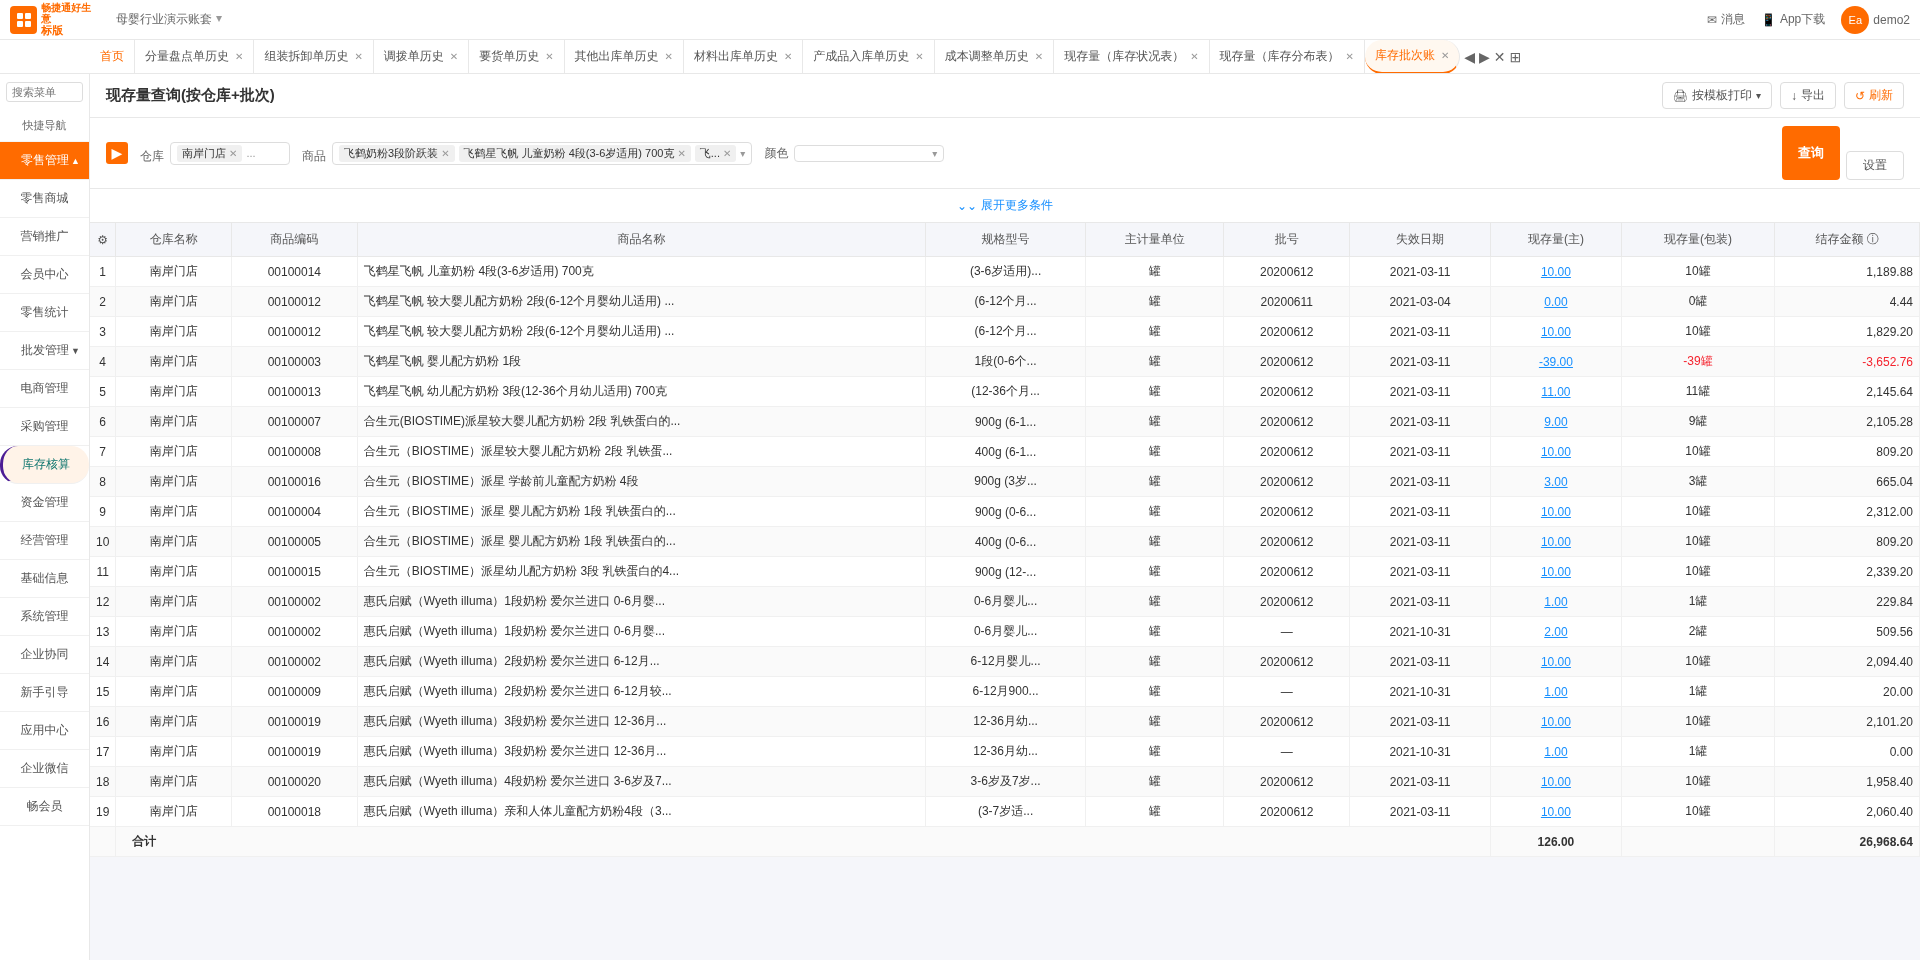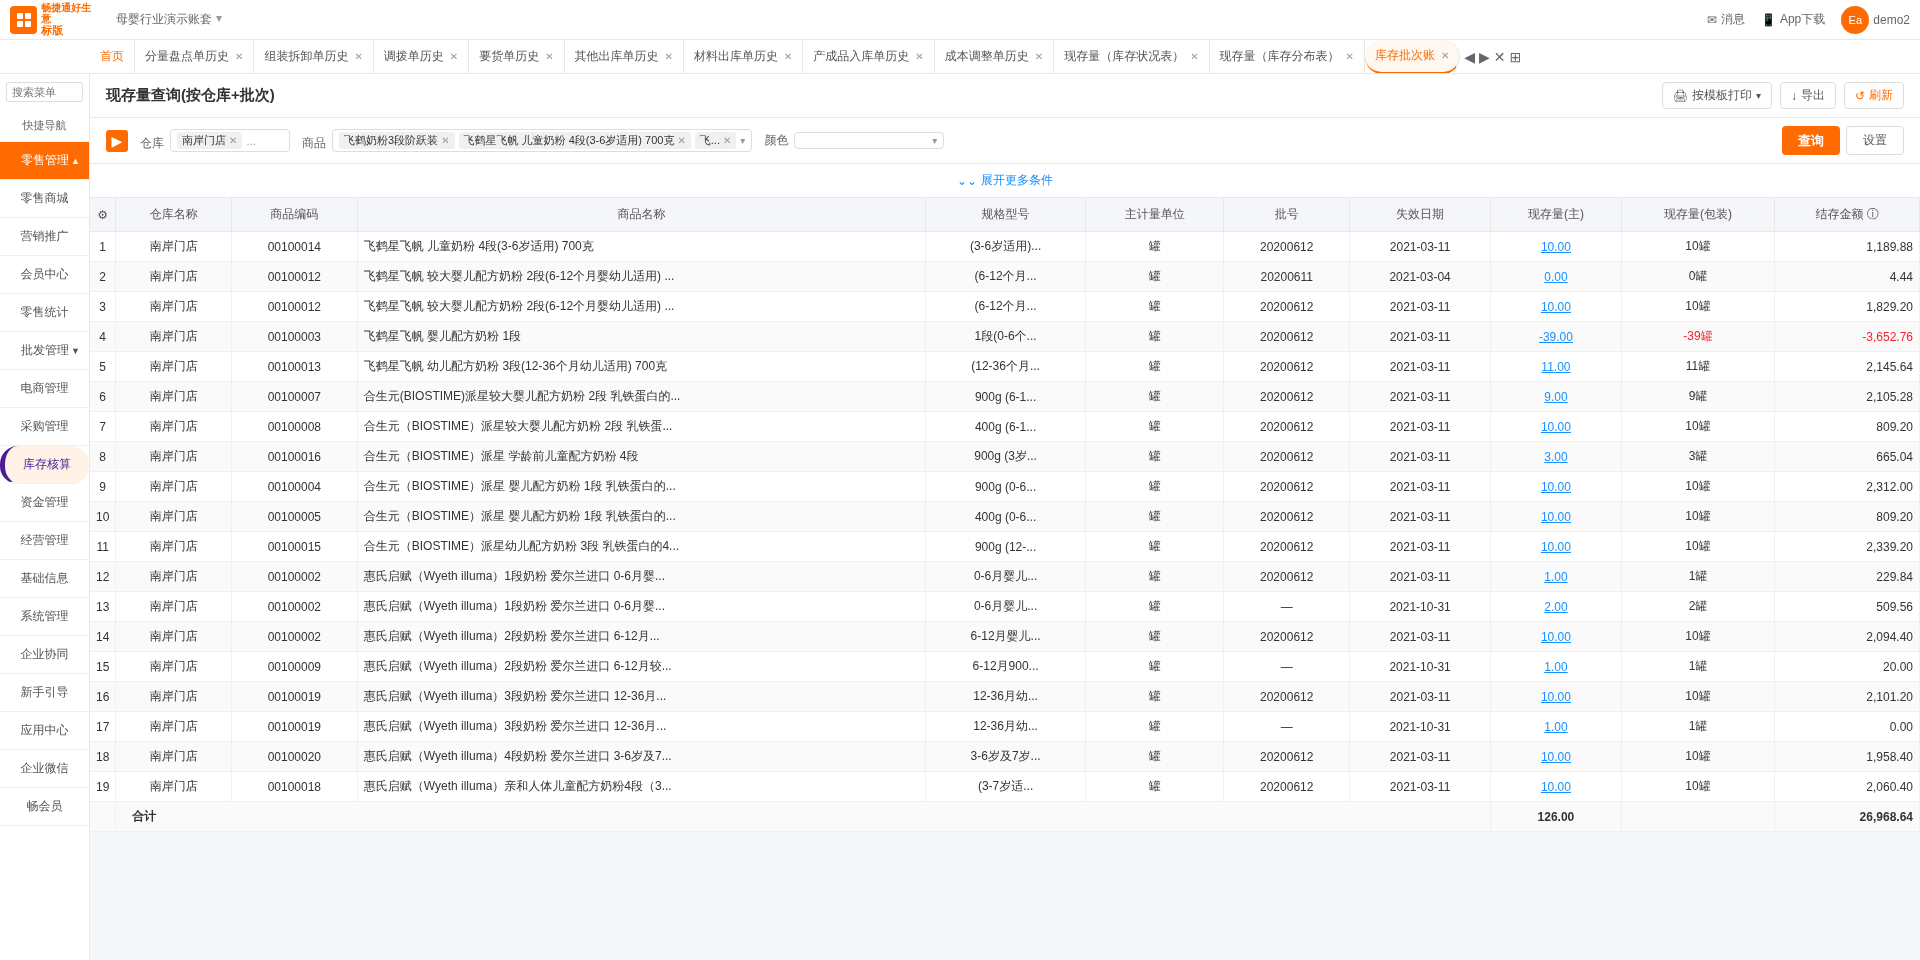--- a/index.html
+++ b/index.html
@@ -91,21 +91,21 @@
       display: flex; align-items: center; gap: 4px; border: 1px solid #ddd;
       border-radius: 4px; padding: 2px 6px; min-width: 150px; background: #fff;
     }
     .filter-dropdown { color: #999; font-size: 10px; margin-left: auto; }
     .btn-query {
       padding: 5px 16px; background: #ff6b00; color: #fff; border: none;
       border-radius: 4px; cursor: pointer; font-size: 13px; font-weight: bold;
     }
     .btn-settings {
       padding: 5px 16px; background: #fff; color: #555; border: 1px solid #ddd;
-      border-radius: 4px; cursor: pointer; font-size: 12px;
+      border-radius: 4px; cursor: pointer; font-size: 12px; margin-top: 25px;
     }
     .expand-conditions {
       display: flex; align-items: center; gap: 4px; color: #1890ff;
       font-size: 12px; cursor: pointer; padding: 4px 0;
       justify-content: center;
     }
 
     
     .table-area { flex: 1; overflow: auto; padding: 0; }
     table { width: 100%; border-collapse: collapse; background: #fff; font-size: 12px; }
@@ -202,21 +202,21 @@
     </div>
     <div class="quick-nav-item">快捷导航</div>
     <div class="sidebar-item active has-arrow">零售管理 <span style="font-size:9px;">▲</span></div>
     <div class="sidebar-item">零售商城</div>
     <div class="sidebar-item">营销推广</div>
     <div class="sidebar-item">会员中心</div>
     <div class="sidebar-item">零售统计</div>
     <div class="sidebar-item has-arrow">批发管理 <span style="font-size:9px;">▼</span></div>
     <div class="sidebar-item">电商管理</div>
     <div class="sidebar-item">采购管理</div>
-    <div class="sidebar-item" style="background:#fff3e8;color:#4c1d95;border-left:5px solid #4c1d95;border-radius:18px;">库存核算</div>
+    <div class="sidebar-item" style="background:#fff3e8;color:#0f766e;border-left:3px solid #4c1d95;border-radius:18px;">库存核算</div>
     <div class="sidebar-item">资金管理</div>
     <div class="sidebar-item">经营管理</div>
     <div class="sidebar-item">基础信息</div>
     <div class="sidebar-item">系统管理</div>
     <div class="sidebar-item">企业协同</div>
     <div class="sidebar-item">新手引导</div>
     <div class="sidebar-item">应用中心</div>
     <div class="sidebar-item">企业微信</div>
     <div class="sidebar-item">畅会员</div>
   </div>

